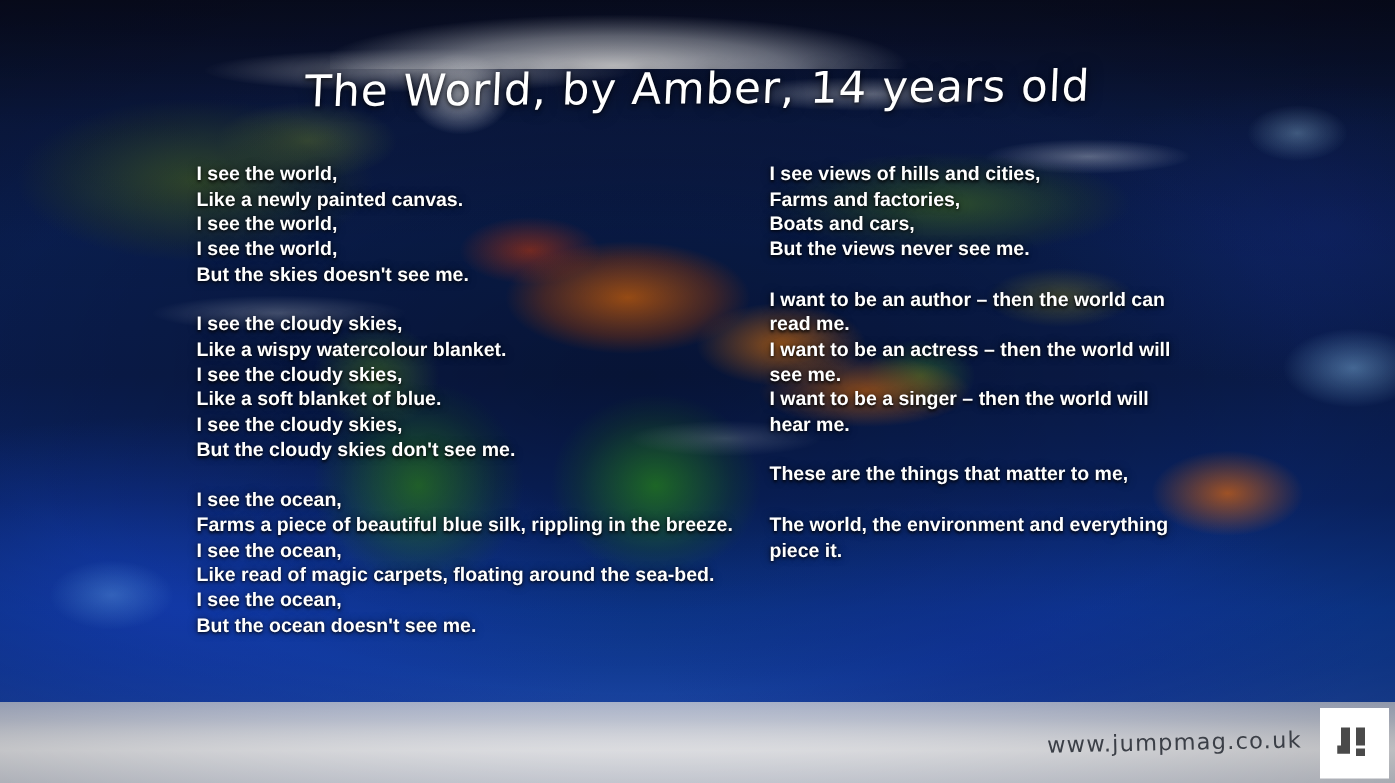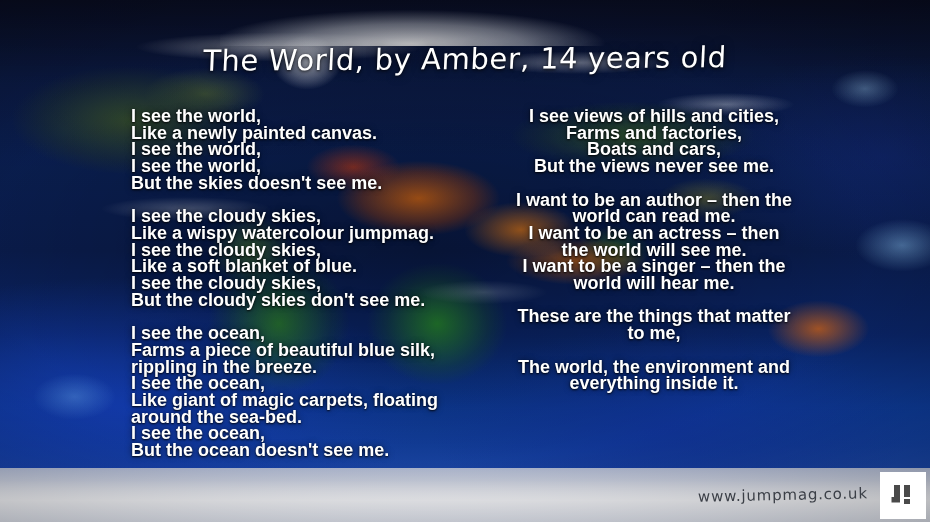--- a/index.html
+++ b/index.html
@@ -132,35 +132,34 @@
     font-size: 29px;
     font-weight: 400;
     letter-spacing: 0.6px;
     text-shadow: 0 1px 3px rgba(0,0,0,0.75), 0 0 10px rgba(0,0,0,0.5);
     transform: skewX(-3deg) rotate(-0.4deg);
   }
 
   .poem-col {
     position: absolute;
     color: #ffffff;
-    font-size: 18px;
+    font-size: 13px;
     line-height: 16.7px;
     font-weight: 600;
     text-shadow: 0 1px 2px rgba(0,0,0,0.85), 0 0 6px rgba(0,0,0,0.6);
   }
   #poem-col-left {
     left: 131px;
     top: 108px;
     width: 370px;
   }
   #poem-col-right {
     left: 513px;
     top: 108px;
     width: 282px;
-    text-align: center;
   }
 
   .stanza {
     margin: 0 0 16.7px 0;
   }
   .stanza:last-child { margin-bottom: 12px; }
   .poem-line {
     white-space: pre-wrap;
   }
 
@@ -208,31 +207,31 @@
     <div class="poem-col" id="poem-col-left">
         <div class="stanza">
           <div class="poem-line">I see the world,</div>
           <div class="poem-line">Like a newly painted canvas.</div>
           <div class="poem-line">I see the world,</div>
           <div class="poem-line">I see the world,</div>
           <div class="poem-line">But the skies doesn't see me.</div>
         </div>
         <div class="stanza">
           <div class="poem-line">I see the cloudy skies,</div>
-          <div class="poem-line">Like a wispy watercolour jumpmag.</div>
+          <div class="poem-line">Like a wispy watercolour blanket.</div>
           <div class="poem-line">I see the cloudy skies,</div>
           <div class="poem-line">Like a soft blanket of blue.</div>
           <div class="poem-line">I see the cloudy skies,</div>
           <div class="poem-line">But the cloudy skies don't see me.</div>
         </div>
         <div class="stanza">
           <div class="poem-line">I see the ocean,</div>
           <div class="poem-line">Farms a piece of beautiful blue silk, rippling in the breeze.</div>
           <div class="poem-line">I see the ocean,</div>
-          <div class="poem-line">Like giant of magic carpets, floating around the sea-bed.</div>
+          <div class="poem-line">Like read of magic carpets, floating around the sea-bed.</div>
           <div class="poem-line">I see the ocean,</div>
           <div class="poem-line">But the ocean doesn't see me.</div>
         </div>
       </div>
 
     <div class="poem-col" id="poem-col-right">
         <div class="stanza">
           <div class="poem-line">I see views of hills and cities,</div>
           <div class="poem-line">Farms and factories,</div>
           <div class="poem-line">Boats and cars,</div>
@@ -240,21 +239,21 @@
         </div>
         <div class="stanza">
           <div class="poem-line">I want to be an author – then the world can read me.</div>
           <div class="poem-line">I want to be an actress – then the world will see me.</div>
           <div class="poem-line">I want to be a singer – then the world will hear me.</div>
         </div>
         <div class="stanza">
           <div class="poem-line">These are the things that matter to me,</div>
         </div>
         <div class="stanza">
-          <div class="poem-line">The world, the environment and everything inside it.</div>
+          <div class="poem-line">The world, the environment and everything piece it.</div>
         </div>
       </div>
 
     <div id="site-url">www.jumpmag.co.uk</div>
 
     <div id="brand-logo">
       <svg width="26" height="26" viewBox="0 0 26 26" aria-hidden="true">
         <path d="M4 2 H10 V18 H4 Z" fill="#4a4a4a"></path>
         <path d="M4 14 H10 V19.5 H1.5 V14 Z" fill="#4a4a4a"></path>
         <rect x="14" y="2" width="6" height="12" fill="#4a4a4a"></rect>

